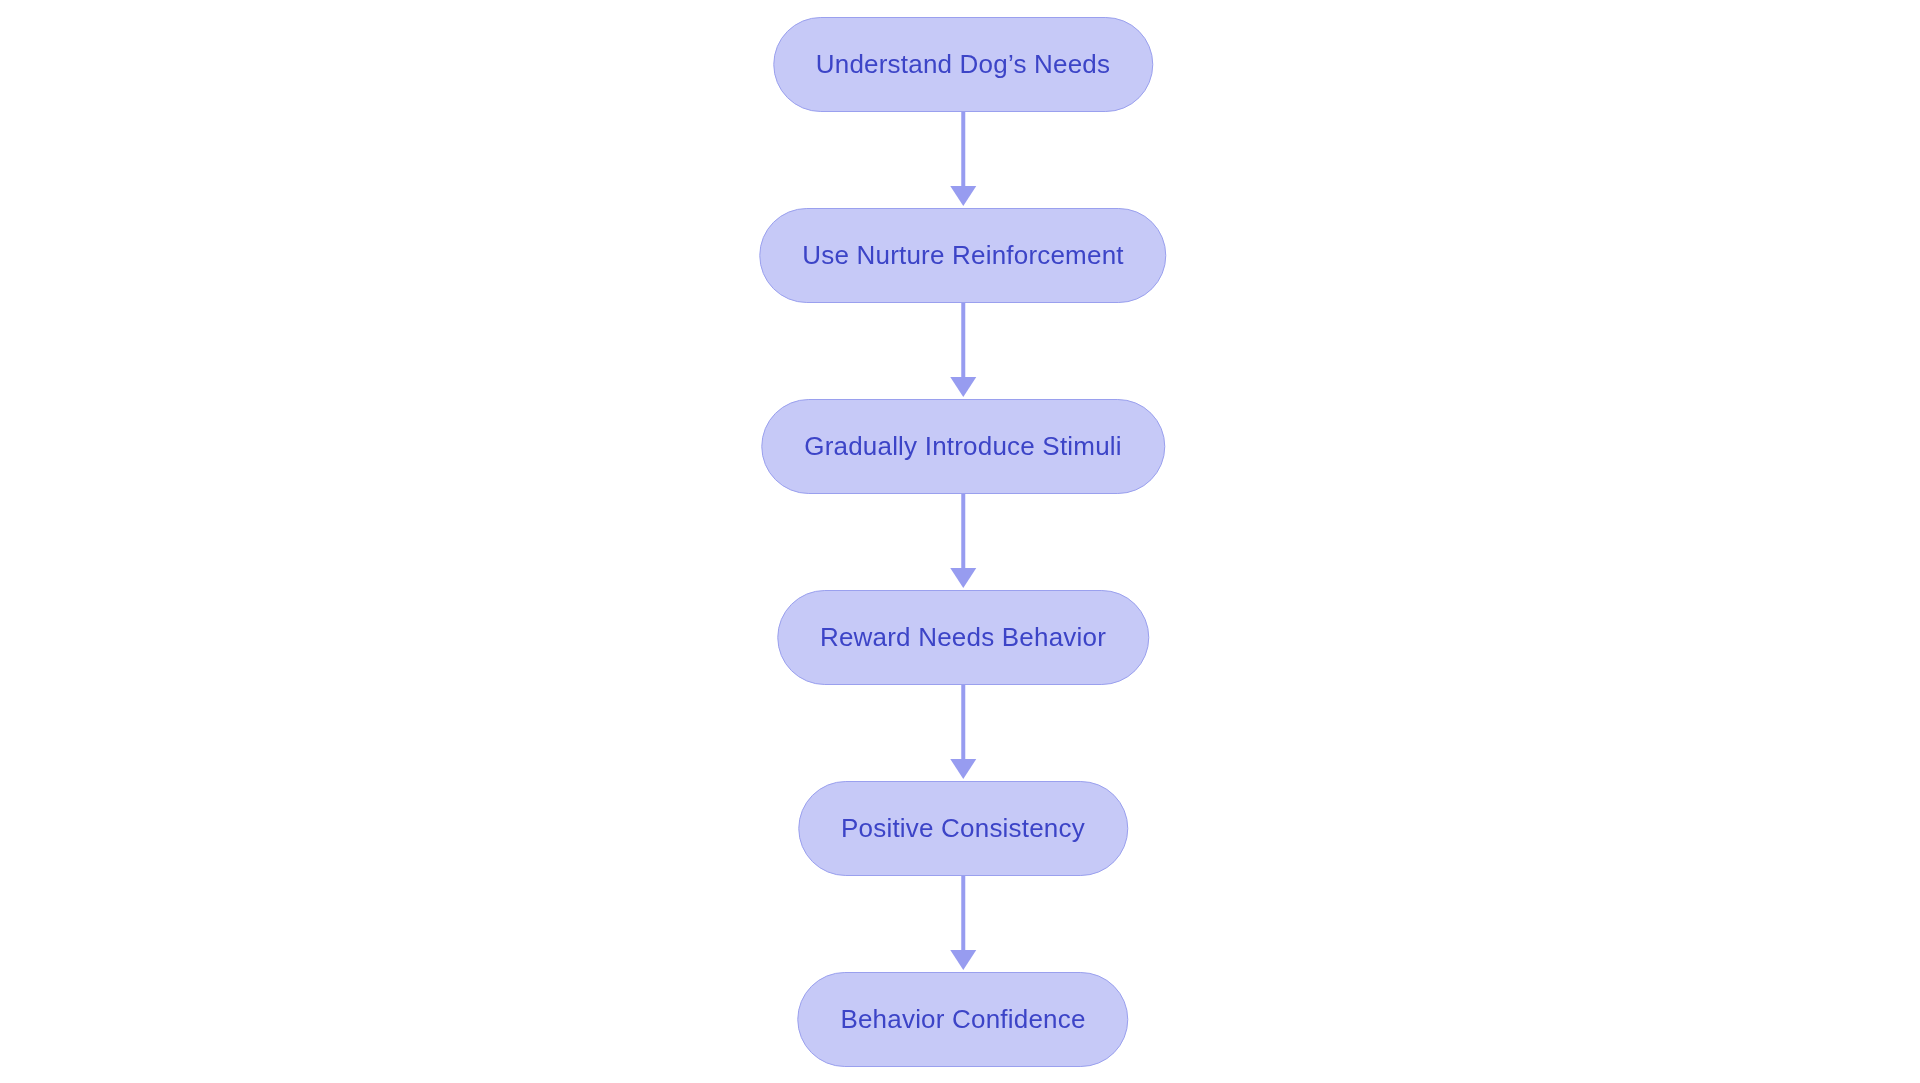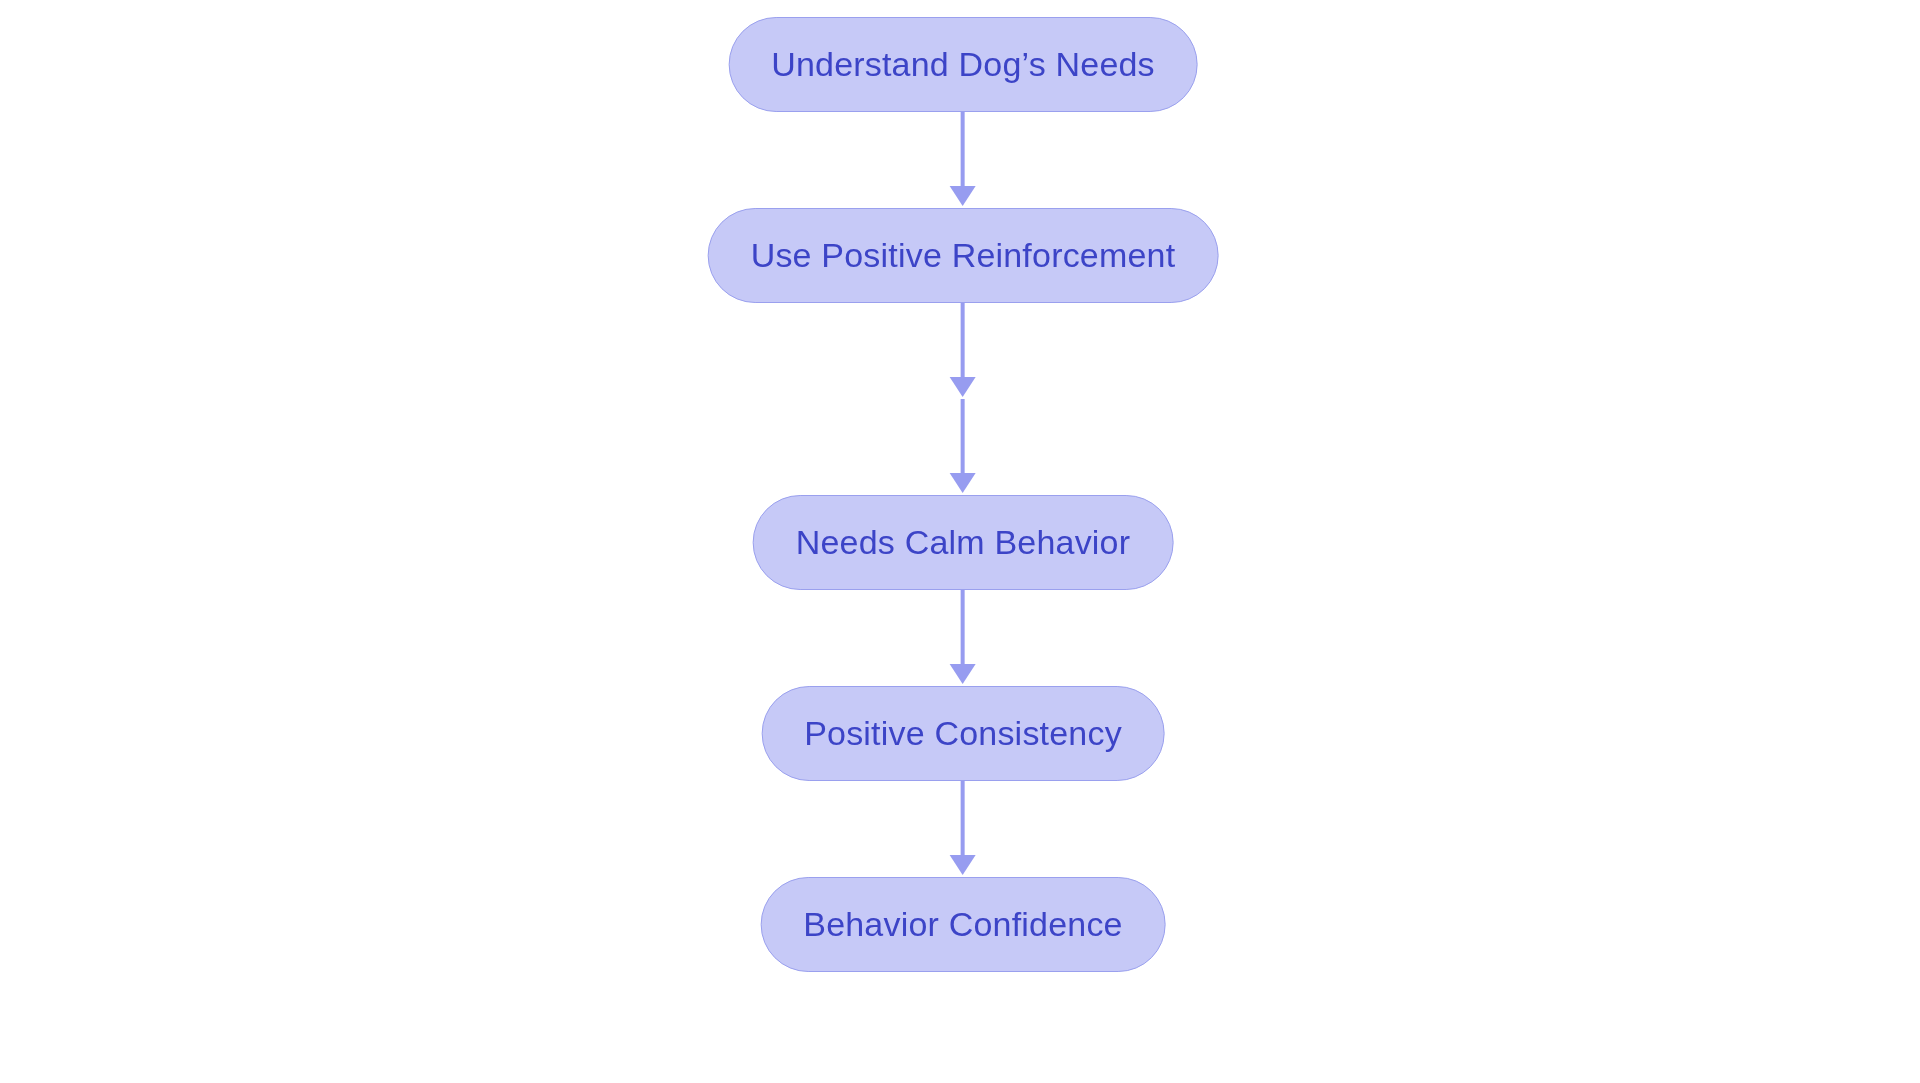--- a/index.html
+++ b/index.html
@@ -36,21 +36,21 @@
     padding: 0 42px;
     display: flex;
     align-items: center;
     justify-content: center;
     background: var(--node-fill);
     border: 1.5px solid var(--node-border);
     border-radius: 48px;
     white-space: nowrap;
   }
   .node .label {
-    font-size: 34px;
+    font-size: 26px;
     color: var(--node-text);
     letter-spacing: 0.2px;
   }
   .arrow {
     height: 96px;
     width: 26px;
     display: flex;
     flex-direction: column;
     align-items: center;
     justify-content: flex-start;
@@ -78,36 +78,39 @@
     <div class="node">
       <span class="label">Understand Dog’s Needs</span>
     </div>
 
     <div class="arrow">
       <div class="arrow-line"></div>
       <div class="arrow-head"></div>
     </div>
 
     <div class="node">
-      <span class="label">Use Positive Reinforcement</span>
+      <span class="label">Use Nurture Reinforcement</span>
     </div>
 
     <div class="arrow">
       <div class="arrow-line"></div>
       <div class="arrow-head"></div>
     </div>
 
+    <div class="node">
+      <span class="label">Gradually Introduce Stimuli</span>
+    </div>
 
     <div class="arrow">
       <div class="arrow-line"></div>
       <div class="arrow-head"></div>
     </div>
 
     <div class="node">
-      <span class="label">Needs Calm Behavior</span>
+      <span class="label">Reward Needs Behavior</span>
     </div>
 
     <div class="arrow">
       <div class="arrow-line"></div>
       <div class="arrow-head"></div>
     </div>
 
     <div class="node">
       <span class="label">Positive Consistency</span>
     </div>

